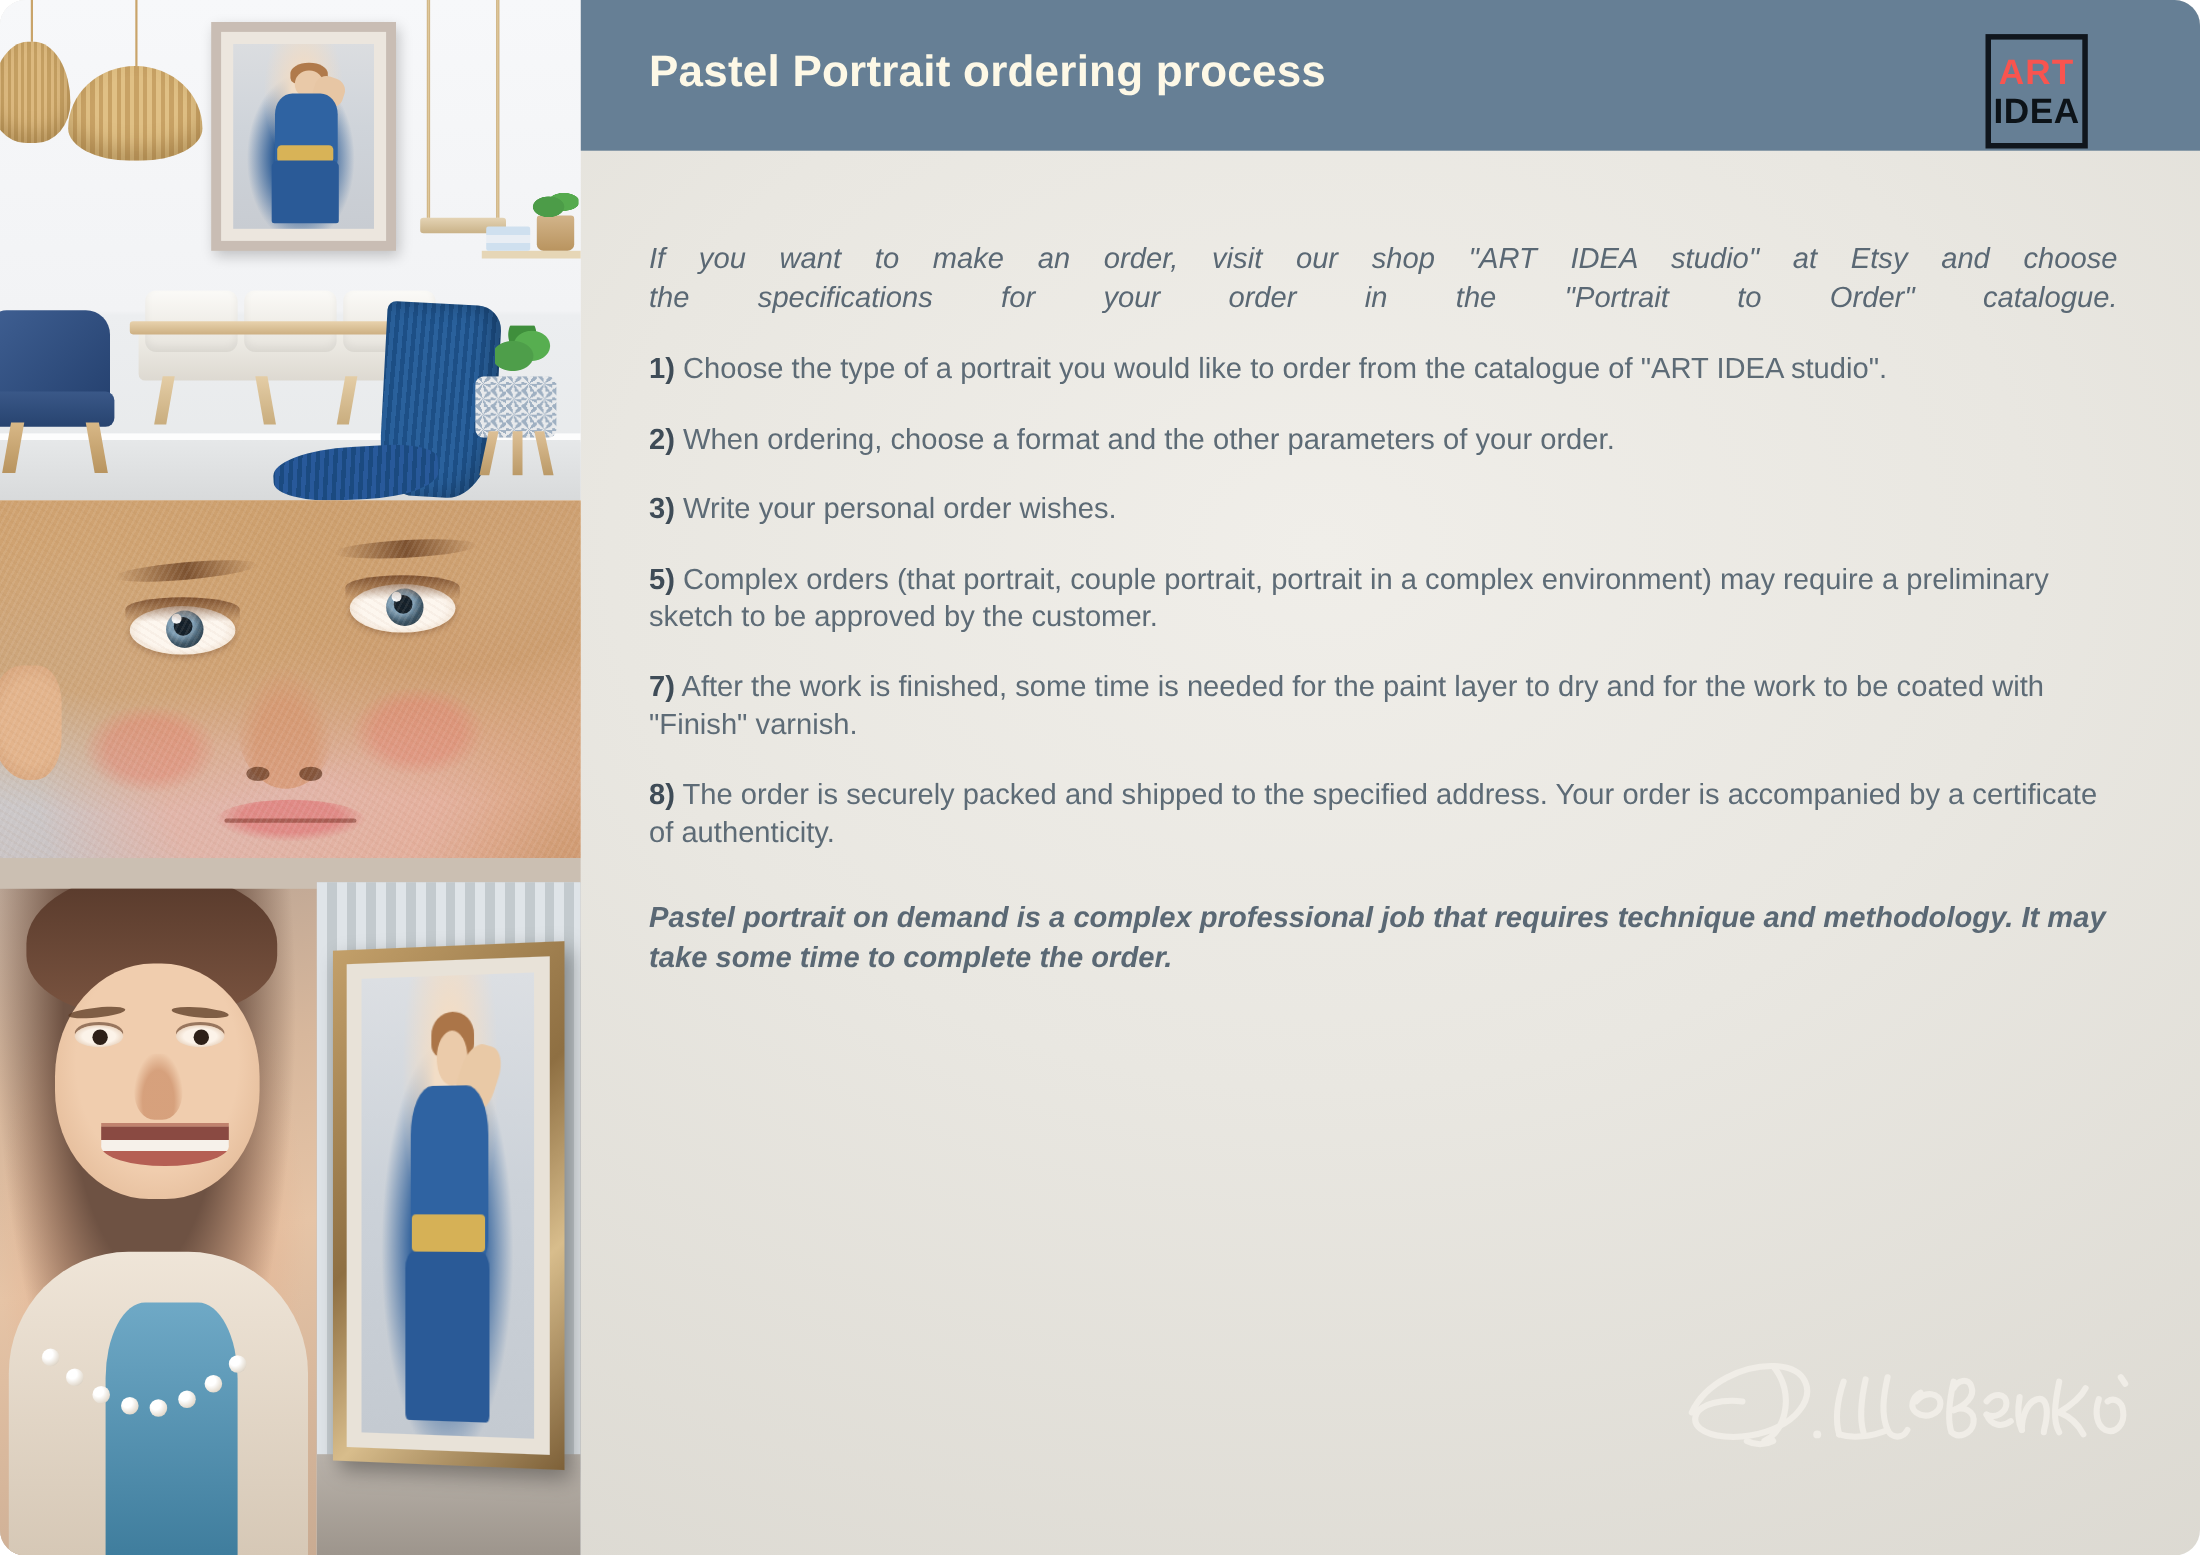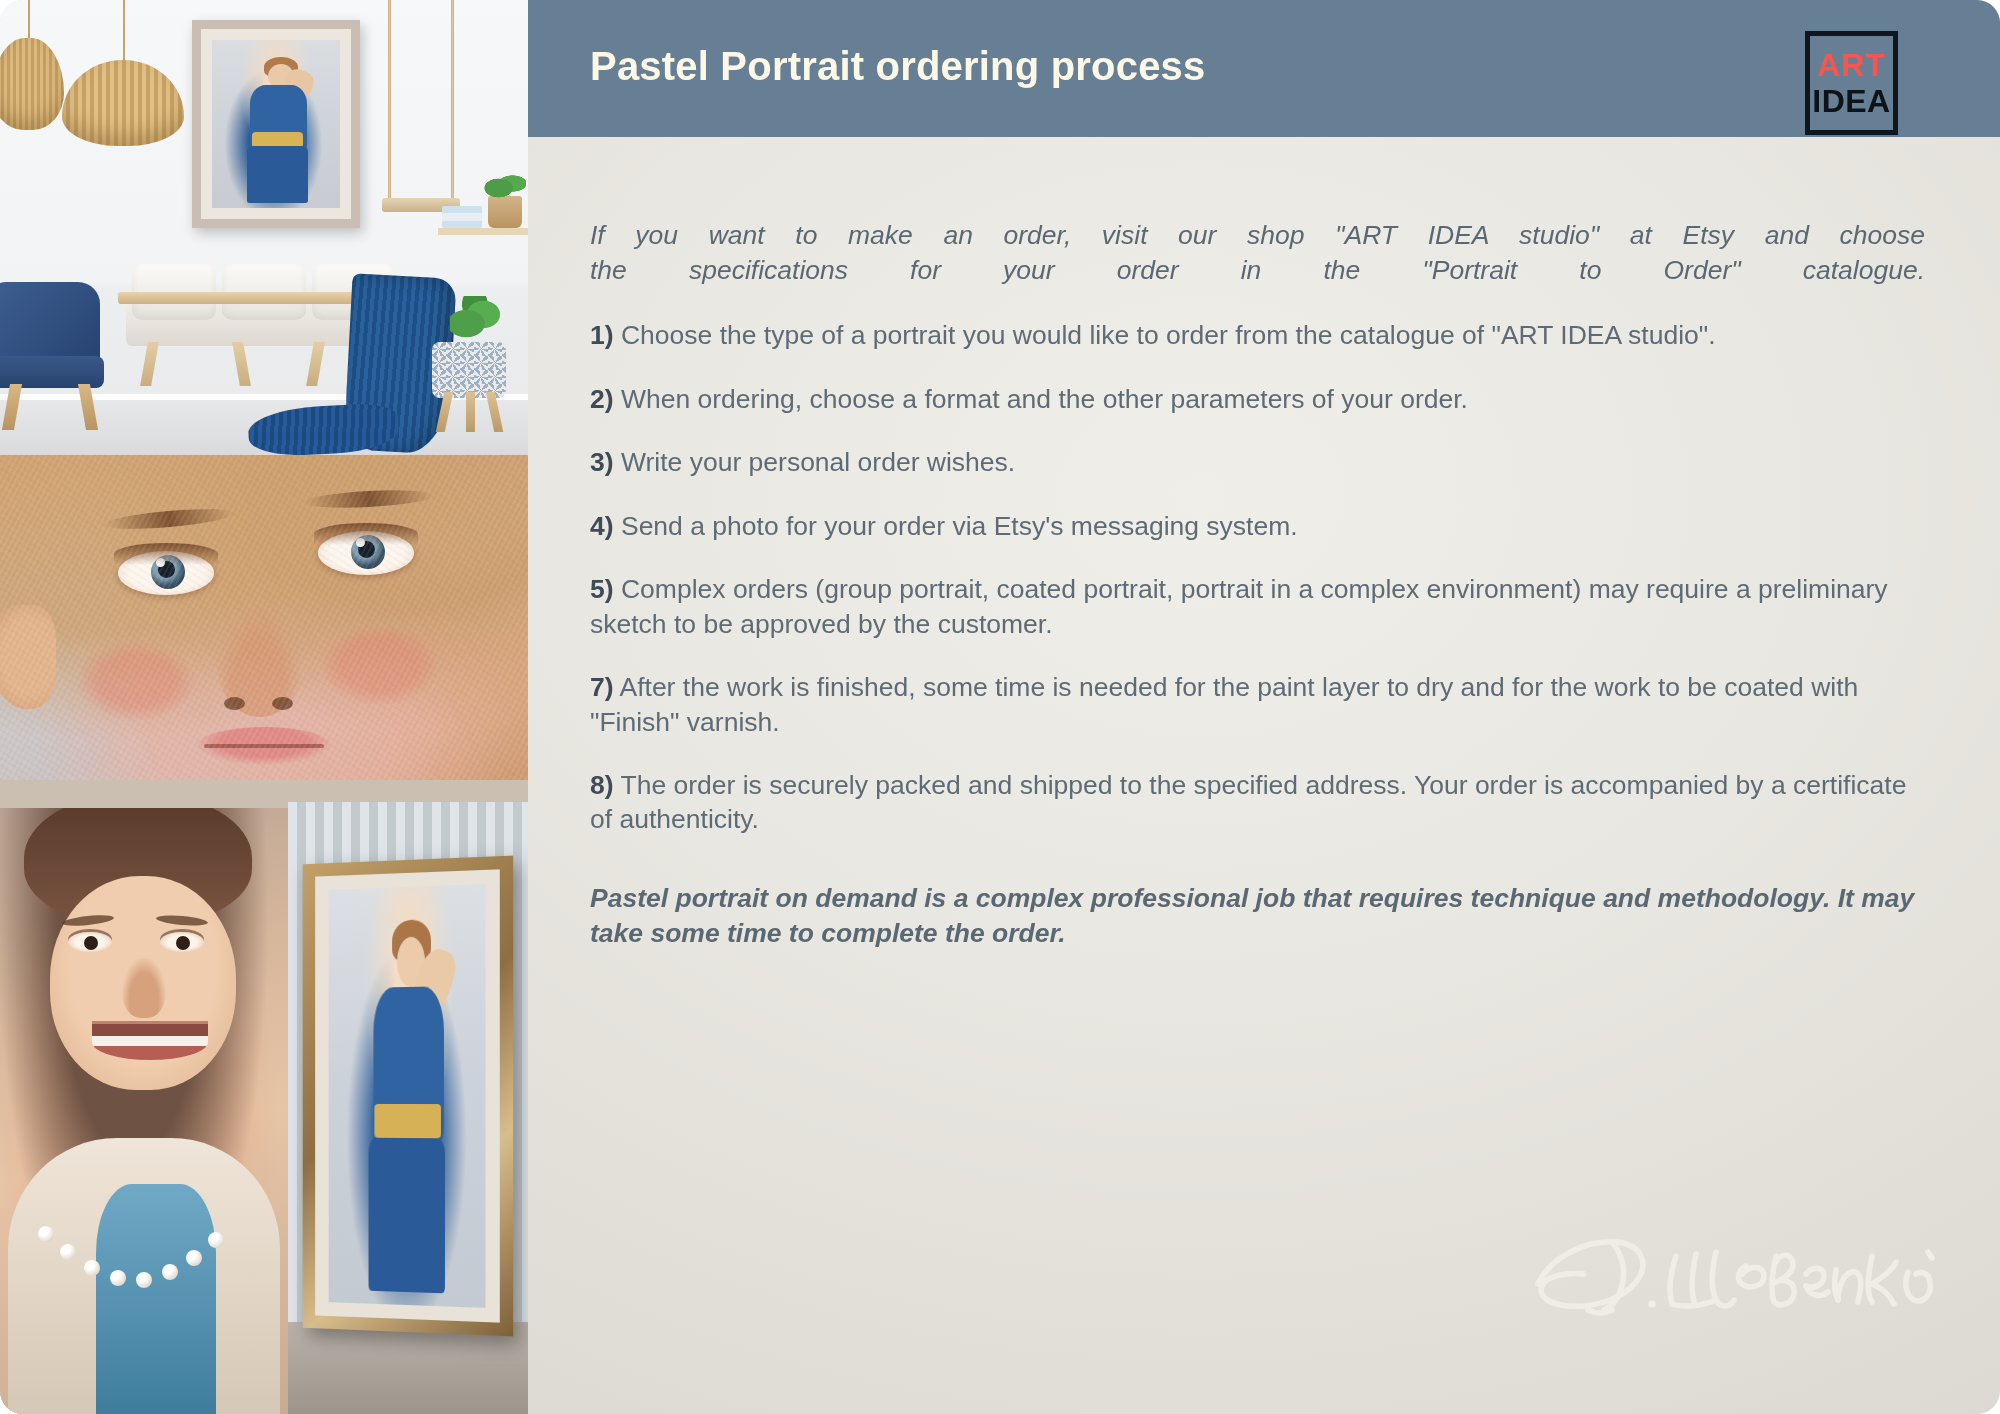--- a/index.html
+++ b/index.html
@@ -455,26 +455,22 @@
       </p>
       <p class="step">
         <b>2)</b>
         <span>When ordering, choose a format and the other parameters of your order.</span>
       </p>
       <p class="step">
         <b>3)</b>
         <span>Write your personal order wishes.</span>
       </p>
       <p class="step">
-        <b>4)</b>
-        <span>Send a photo for your order via Etsy's messaging system.</span>
-      </p>
-      <p class="step">
         <b>5)</b>
-        <span>Complex orders (group portrait, coated portrait, portrait in a complex environment) may require a preliminary sketch to be approved by the customer.</span>
+        <span>Complex orders (that portrait, couple portrait, portrait in a complex environment) may require a preliminary sketch to be approved by the customer.</span>
       </p>
       <p class="step">
         <b>7)</b>
         <span>After the work is finished, some time is needed for the paint layer to dry and for the work to be coated with "Finish" varnish.</span>
       </p>
       <p class="step">
         <b>8)</b>
         <span>The order is securely packed and shipped to the specified address. Your order is accompanied by a certificate of authenticity.</span>
       </p>
 

